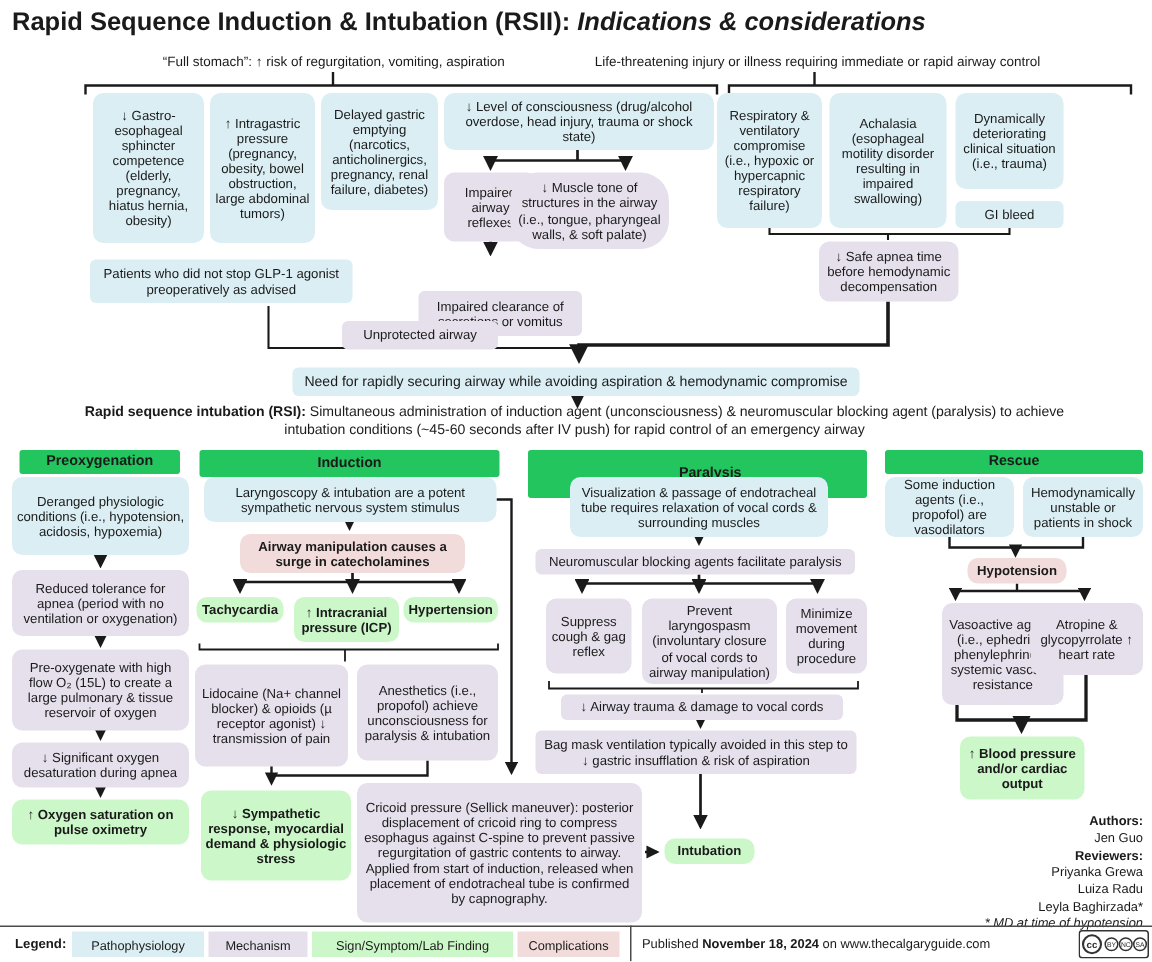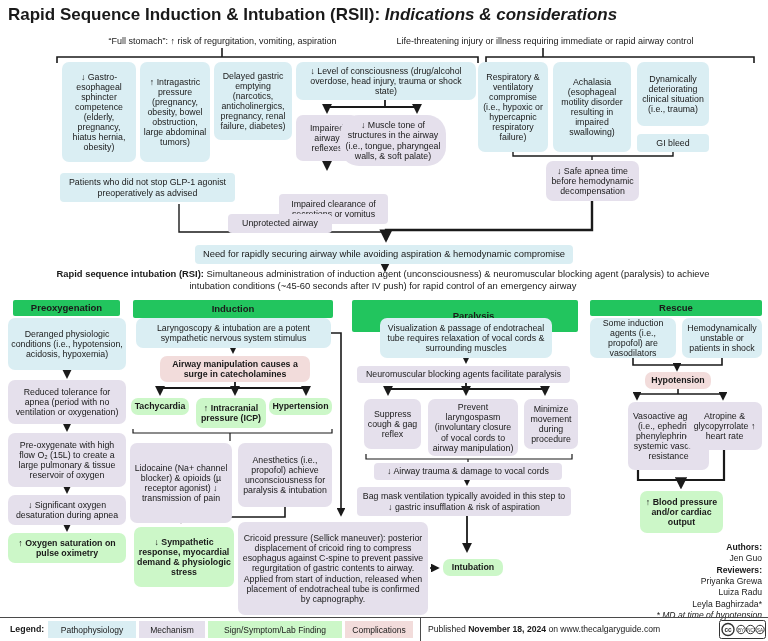--- a/index.html
+++ b/index.html
@@ -137,21 +137,21 @@
   <div class="bx purple" style="left:8px;top:380px;width:118px;height:44px;">Reduced tolerance for apnea (period with no ventilation or oxygenation)</div>
   <div class="bx purple" style="left:8px;top:433px;width:118px;height:54px;">Pre-oxygenate with high flow O₂ (15L) to create a large pulmonary &amp; tissue reservoir of oxygen</div>
   <div class="bx purple" style="left:8px;top:495px;width:118px;height:30px;">↓ Significant oxygen desaturation during apnea</div>
   <div class="bx green" style="left:8px;top:533px;width:118px;height:30px;">↑ Oxygen saturation on pulse oximetry</div>
 
   <div class="bx blue" style="left:136px;top:318px;width:195px;height:30px;">Laryngoscopy &amp; intubation are a potent sympathetic nervous system stimulus</div>
   <div class="bx pink" style="left:160px;top:356px;width:150px;height:26px;">Airway manipulation causes a surge in catecholamines</div>
   <div class="bx green" style="left:131px;top:398px;width:58px;height:17px;">Tachycardia</div>
   <div class="bx green" style="left:196px;top:398px;width:70px;height:30px;">↑ Intracranial pressure (ICP)</div>
   <div class="bx green" style="left:269px;top:398px;width:63px;height:17px;text-align:right;">Hypertension</div>
-  <div class="bx purple" style="left:130px;top:443px;width:102px;height:80px;">Lidocaine (Na+ channel blocker) &amp; opioids (µ receptor agonist) ↓ transmission of pain</div>
+  <div class="bx purple" style="left:130px;top:443px;width:102px;height:68px;">Lidocaine (Na+ channel blocker) &amp; opioids (µ receptor agonist) ↓ transmission of pain</div>
   <div class="bx purple" style="left:238px;top:443px;width:94px;height:64px;">Anesthetics (i.e., propofol) achieve unconsciousness for paralysis &amp; intubation</div>
   <div class="bx green" style="left:134px;top:527px;width:100px;height:60px;">↓ Sympathetic response, myocardial demand &amp; physiologic stress</div>
   <div class="bx purple" style="left:238px;top:522px;width:190px;height:93px;">Cricoid pressure (Sellick maneuver): posterior displacement of cricoid ring to compress esophagus against C-spine to prevent passive regurgitation of gastric contents to airway. Applied from start of induction, released when placement of endotracheal tube is confirmed by capnography.</div>
   <div class="bx green" style="left:443px;top:559px;width:60px;height:17px;">Intubation</div>
 
   <div class="bx blue" style="left:380px;top:318px;width:172px;height:40px;">Visualization &amp; passage of endotracheal tube requires relaxation of vocal cords &amp; surrounding muscles</div>
   <div class="bx purple flat" style="left:357px;top:366px;width:213px;height:17px;">Neuromuscular blocking agents facilitate paralysis</div>
   <div class="bx purple" style="left:364px;top:399px;width:57px;height:50px;">Suppress cough &amp; gag reflex</div>
   <div class="bx purple" style="left:428px;top:399px;width:90px;height:57px;">Prevent laryngospasm (involuntary closure of vocal cords to airway manipulation)</div>
   <div class="bx purple" style="left:524px;top:399px;width:54px;height:50px;">Minimize movement during procedure</div>

